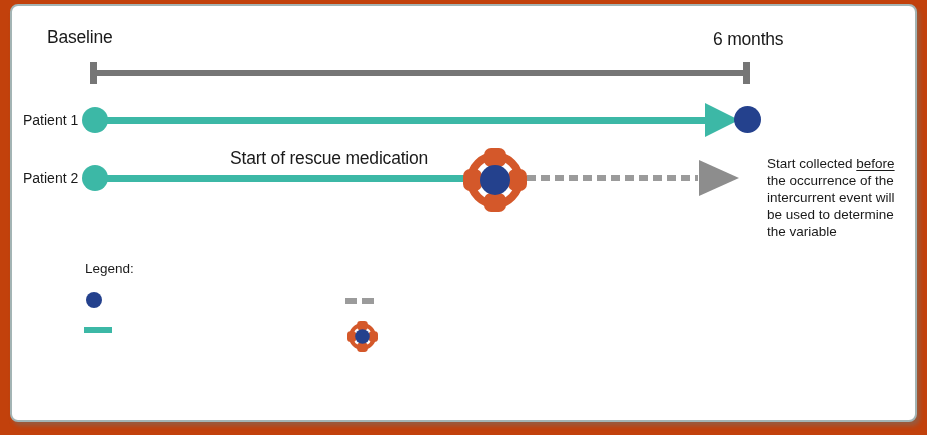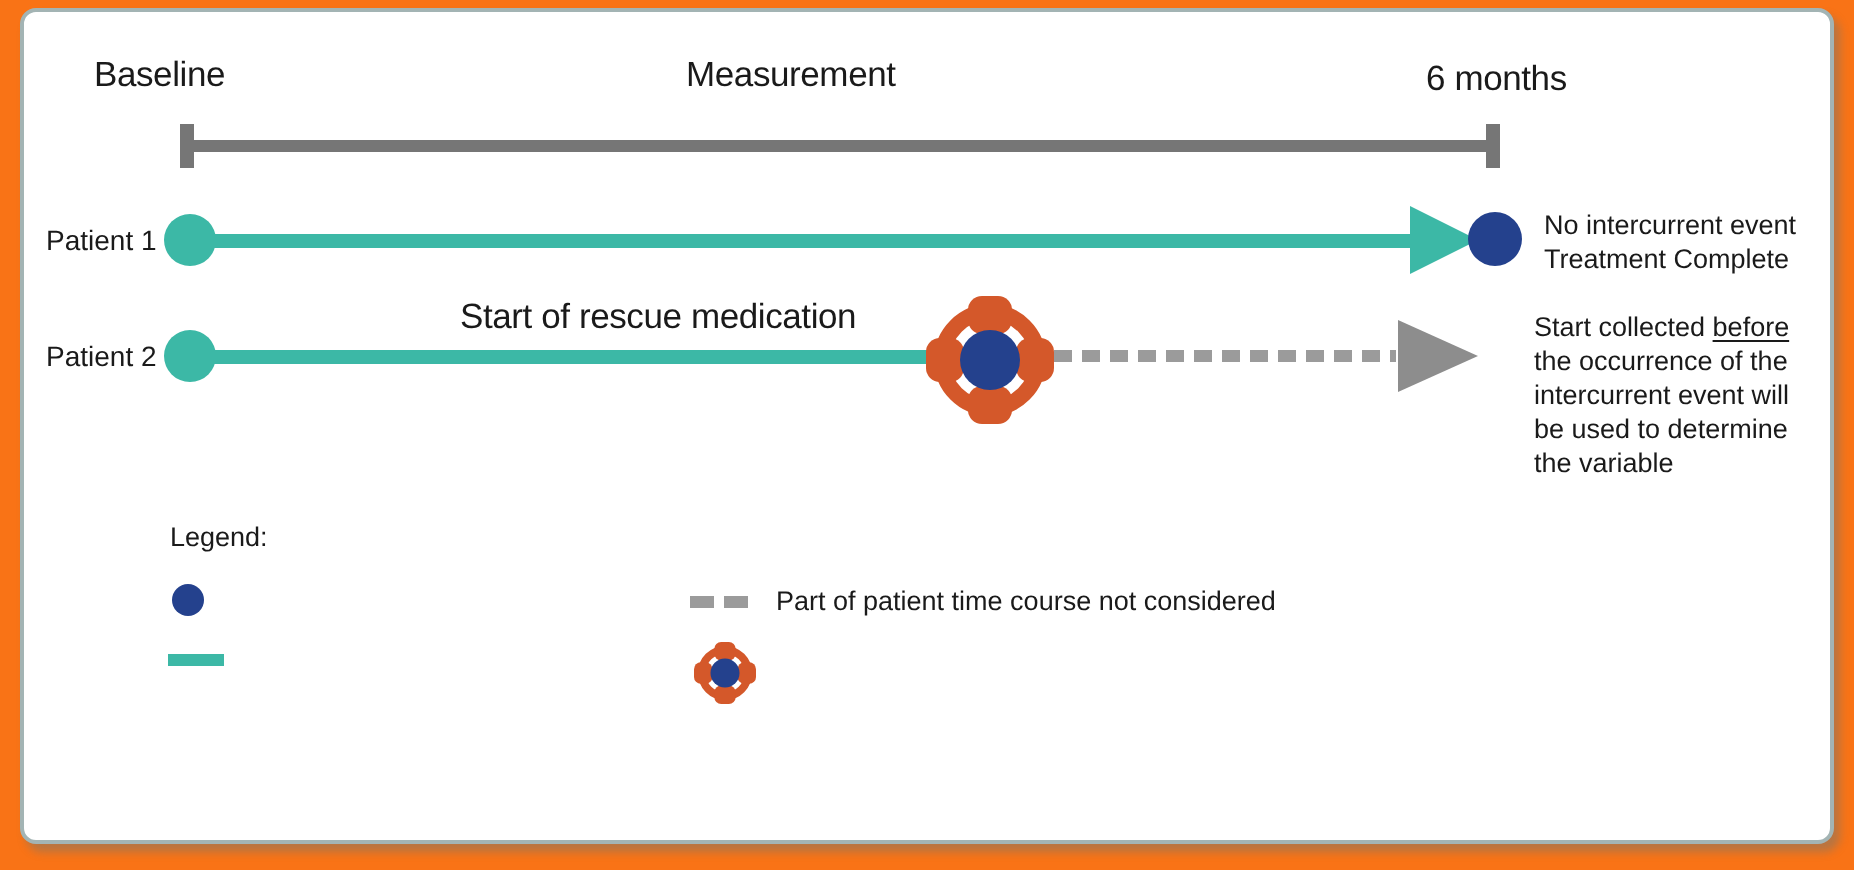--- a/index.html
+++ b/index.html
@@ -1,17 +1,17 @@
 <!DOCTYPE html>
 <html style="--teal: #3cb8a6; --blue: #24418d; --orange: #d4582a; --grayBar: #767676; --grayDash: #9b9b9b; --grayArrow: #8d8d8d; --border: #a3b4b4; --text: #1a1a1a;"><head>
 <meta charset="utf-8">
 <style>
   html,body{margin:0;padding:0;background:#fff;}
   .page{
-    position:relative;width:927px;height:435px;background:#f97316;overflow:hidden;
+    position:relative;width:927px;height:435px;background:#c2410c;overflow:hidden;
     font-family:"Liberation Sans",sans-serif;color:var(--text);
   }
   .frame-border{
     position:absolute;left:10px;top:4px;width:903px;height:414px;
     border:2px solid var(--border);border-radius:8px;
     box-shadow:3px 4px 4px rgba(105,120,120,.45);
     background:#fff;
   }
   .abs{position:absolute;}
   
@@ -45,35 +45,30 @@
   .buoy-lobe{fill:var(--orange);}
   .buoy-center{fill:var(--blue);}
 </style>
 </head>
 <body>
 
 <div class="page">
   <div class="frame-border"></div>
 
   <div class="abs tl-label" style="left:47px;top:27px;">Baseline</div>
-  <div class="abs tl-label" style="left:343px;top:27px;">Measurement</div>
   <div class="abs tl-label" style="left:713px;top:29px;">6 months</div>
   <div class="abs tl-bar"></div>
   <div class="abs tl-tick left"></div>
   <div class="abs tl-tick right"></div>
 
   <div class="abs p-label" style="left:23px;top:112px;">Patient 1</div>
   <div class="abs dot teal" style="left:82px;top:107px;"></div>
   <div class="abs line teal" style="left:95px;top:117px;width:618px;"></div>
   <div class="abs tri teal" style="left:705px;top:103px;"></div>
   <div class="abs dot blue" style="left:734px;top:106px;"></div>
-  <div class="abs annot" style="left:772px;top:104px;">
-    <div>No intercurrent event</div>
-    <div>Treatment Complete</div>
-  </div>
 
   <div class="abs p-label" style="left:23px;top:170px;">Patient 2</div>
   <div class="abs dot teal" style="left:82px;top:165px;"></div>
   <div class="abs event-label" style="left:230px;top:148px;">Start of rescue medication</div>
   <div class="abs line teal" style="left:95px;top:175px;width:375px;"></div>
 
   <svg class="abs" style="left:463px;top:148px;" width="64" height="64" viewBox="-32 -32 64 64">
     <circle class="buoy-ring" r="24"></circle>
     <rect class="buoy-lobe" x="-11" y="-32" width="22" height="19" rx="7"></rect>
     <rect class="buoy-lobe" x="-11" y="13" width="22" height="19" rx="7"></rect>
@@ -92,21 +87,20 @@
     <div>the variable</div>
   </div>
 
   <div class="abs legend-title" style="left:85px;top:261px;">Legend:</div>
 
   <div class="abs leg-dot" style="left:86px;top:292px;"></div>
 
   <div class="abs leg-line" style="left:84px;top:327px;"></div>
 
   <div class="abs leg-dash" style="left:345px;top:298px;"></div>
-  <div class="abs legend-text" style="left:388px;top:293px;">Part of patient time course not considered</div>
 
   <svg class="abs" style="left:347px;top:321px;" width="31" height="31" viewBox="-32 -32 64 64">
     <circle class="buoy-ring" r="24"></circle>
     <rect class="buoy-lobe" x="-11" y="-32" width="22" height="19" rx="7"></rect>
     <rect class="buoy-lobe" x="-11" y="13" width="22" height="19" rx="7"></rect>
     <rect class="buoy-lobe" x="-32" y="-11" width="19" height="22" rx="7"></rect>
     <rect class="buoy-lobe" x="13" y="-11" width="19" height="22" rx="7"></rect>
     <circle class="buoy-center" r="15"></circle>
   </svg>
 </div>

